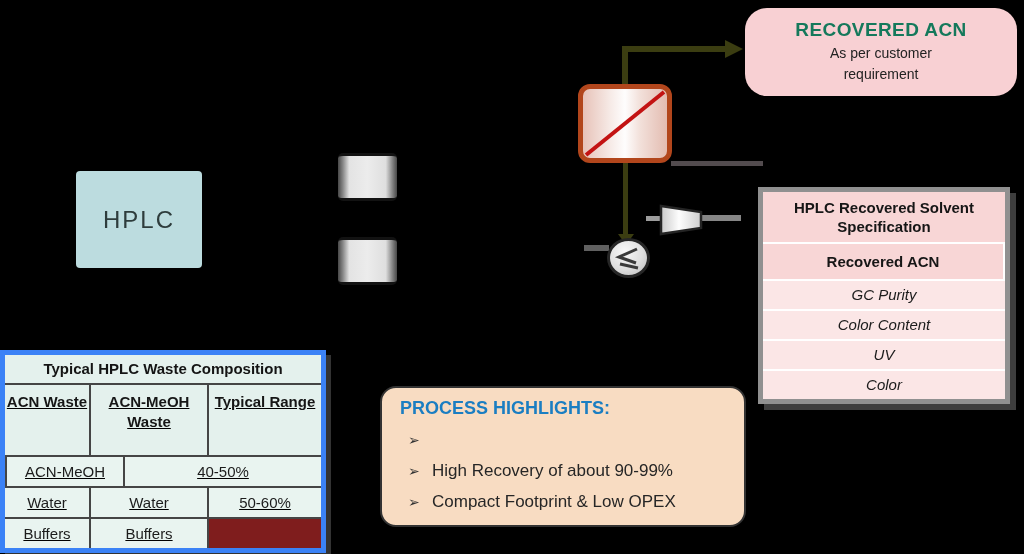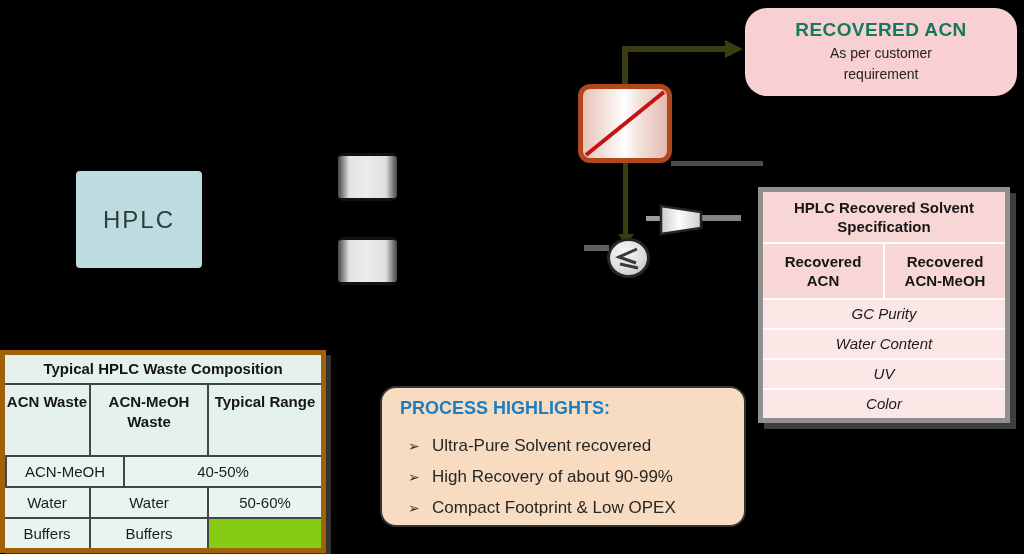--- a/index.html
+++ b/index.html
@@ -83,42 +83,42 @@
   }
   .spec-col:first-child{border-right:2px solid #fff;}
   .spec-row{
     background:#fbe6e6;font-size:15px;color:#1c1c1c;text-align:center;
     height:28px;line-height:28px;border-top:2px solid #fff;font-style:italic;
   }
 
   
   .waste-wrap{
     left:0;top:350px;width:316px;
-    border:5px solid #a16207;box-shadow:5px 5px 0 #333;background:#84cc16;
+    border:5px solid #3b82f6;box-shadow:5px 5px 0 #333;background:#7f1d1d;
   }
   .waste-title{
     font-size:15px;font-weight:bold;color:#141414;text-align:center;height:28px;line-height:28px;
     background:#e4f1ed;
   }
-  .waste-cols,.waste-row{display:flex;border-top:2px solid #454545;}
+  .waste-cols,.waste-row{display:flex;border-top:2px solid #454545;text-decoration:underline;}
   .wc1{width:84px;}.wc2{width:116px;border-left:2px solid #454545;border-right:2px solid #454545;}.wc3{flex:1;}
   .waste-cols > div{
     background:#e4f1ed;font-size:15px;font-weight:bold;color:#161616;text-align:center;
     padding-top:7px;height:63px;line-height:20px;
   }
   .waste-row > div{
     background:#e9f4f0;font-size:15px;color:#1c1c1c;text-align:center;height:29px;line-height:29px;
   }
 
   
   .hl-box{
     left:380px;top:386px;width:344px;height:127px;background:#f8dcc2;
     border:2px solid #333;border-radius:16px;padding:10px 0 0 18px;
   }
-  .hl-title{font-size:18px;font-weight:bold;color:#1b7ec2;margin-bottom:11px;}
+  .hl-title{font-size:18px;font-weight:bold;color:#1b7ec2;margin-bottom:5px;}
   .hl-item{display:flex;align-items:center;height:31px;}
   .hl-bullet{width:24px;margin-left:8px;font-size:14px;color:#333;}
   .hl-text{font-size:17px;color:#262626;}
 </style>
 </head>
 <body>
 
 <div id="canvas">
 
   <div class="abs hplc-box">
@@ -165,24 +165,23 @@
   <div class="abs acn-note">
     <div class="t">RECOVERED ACN</div>
     <div class="s">As per customer</div>
     <div class="s">requirement</div>
   </div>
 
   <div class="abs spec-wrap">
     <div class="spec-title">HPLC Recovered Solvent Specification</div>
     <div class="spec-cols">
       <div class="spec-col">Recovered ACN</div>
-      <div class="spec-col">Recovered ACN-MeOH</div>
     </div>
     <div class="spec-row">GC Purity</div>
-    <div class="spec-row">Water Content</div>
+    <div class="spec-row">Color Content</div>
     <div class="spec-row">UV</div>
     <div class="spec-row">Color</div>
   </div>
 
   <div class="abs waste-wrap">
     <div class="waste-title">Typical HPLC Waste Composition</div>
     <div class="waste-cols">
       <div class="wc1">ACN Waste</div>
       <div class="wc2">ACN-MeOH Waste</div>
       <div class="wc3">Typical Range</div>
@@ -199,21 +198,20 @@
     <div class="waste-row">
       <div class="wc1">Buffers</div>
       <div class="wc2">Buffers</div>
     </div>
   </div>
 
   <div class="abs hl-box">
     <div class="hl-title">PROCESS HIGHLIGHTS:</div>
     <div class="hl-item">
       <span class="hl-bullet">➢</span>
-      <span class="hl-text">Ultra-Pure Solvent recovered</span>
     </div>
     <div class="hl-item">
       <span class="hl-bullet">➢</span>
       <span class="hl-text">High Recovery of about 90-99%</span>
     </div>
     <div class="hl-item">
       <span class="hl-bullet">➢</span>
       <span class="hl-text">Compact Footprint &amp; Low OPEX</span>
     </div>
   </div>

